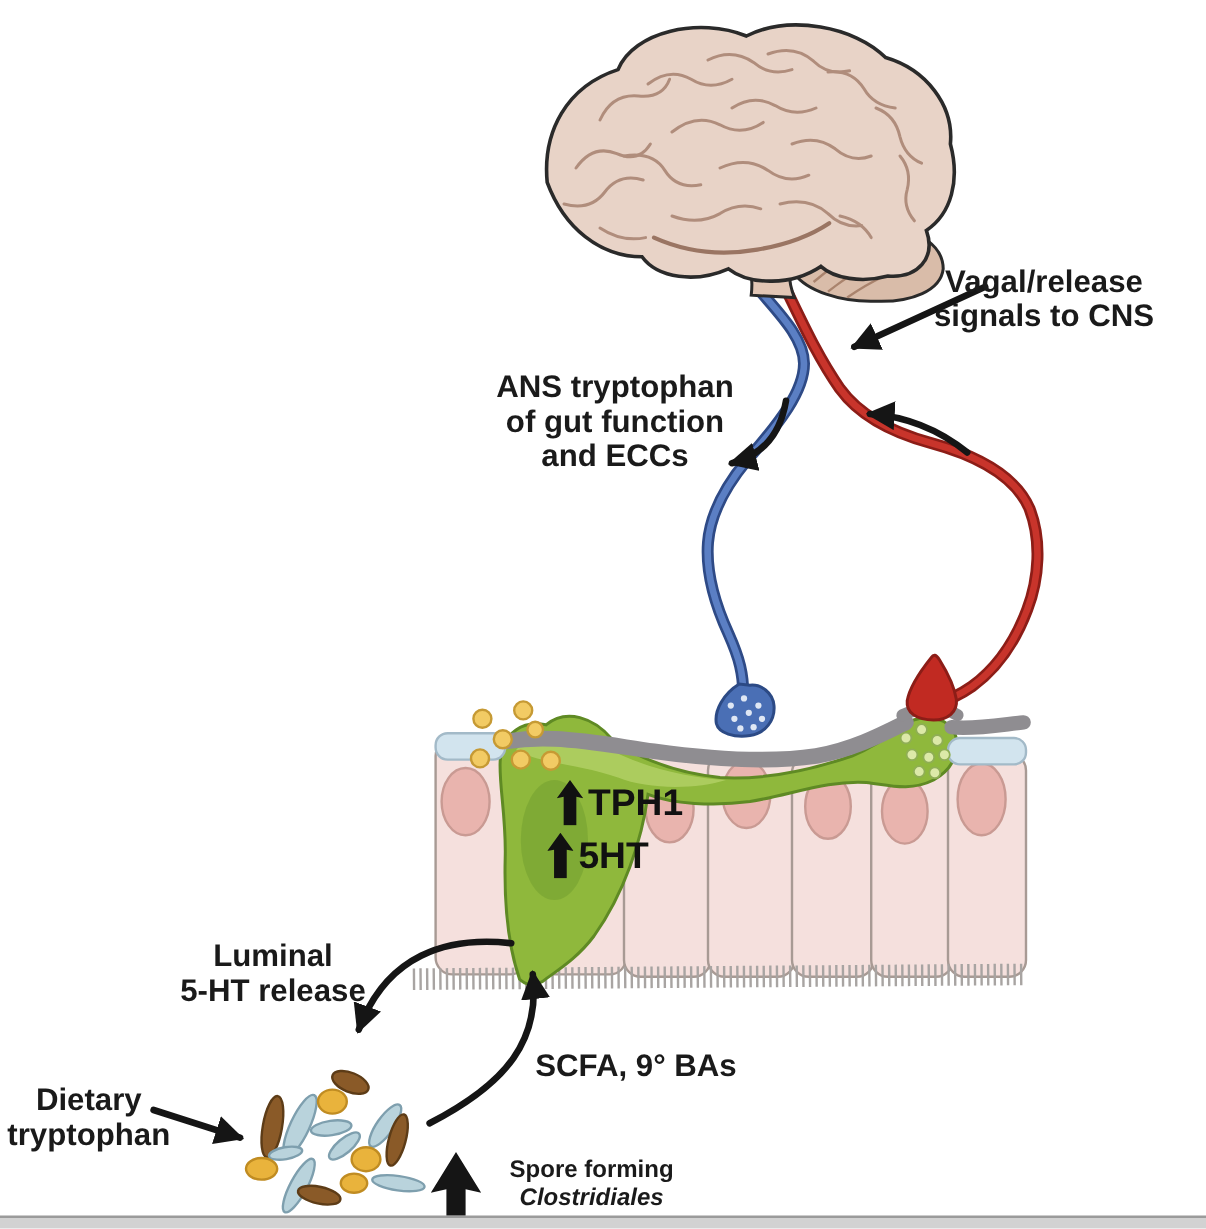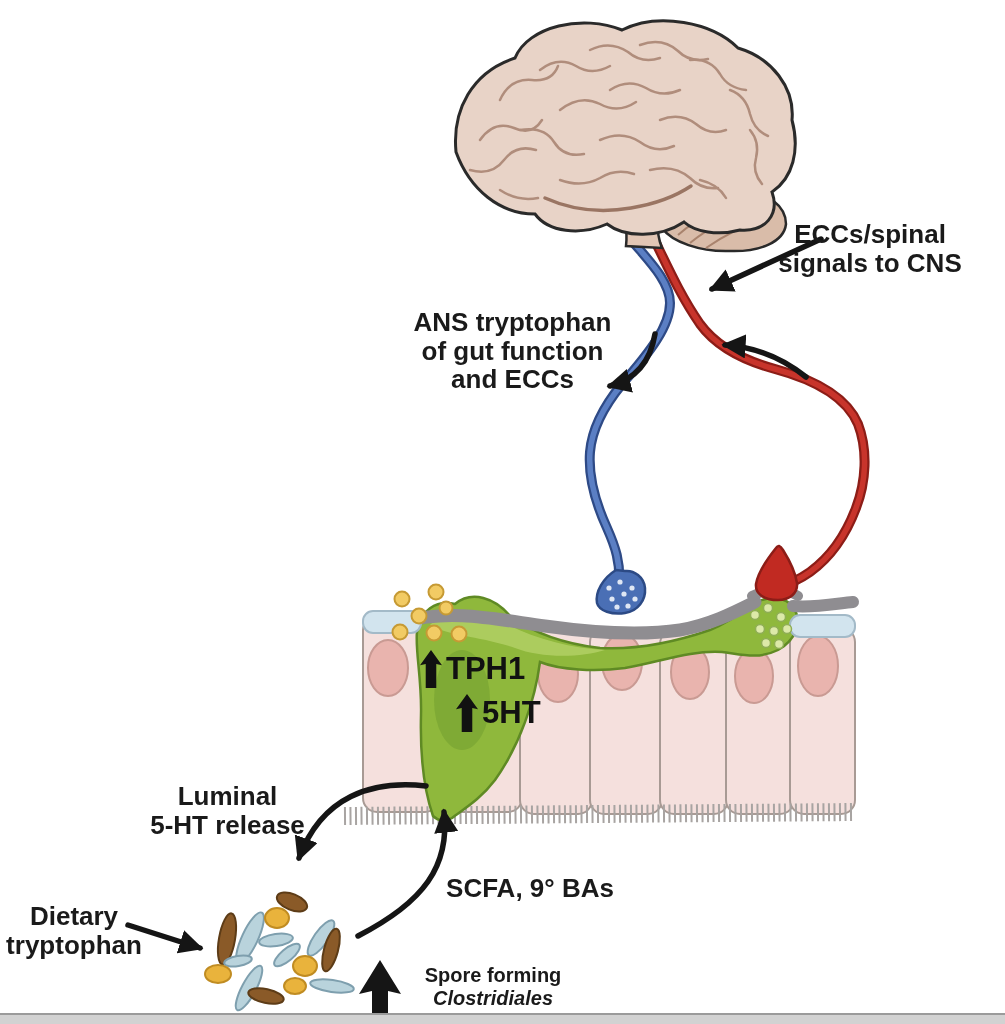--- a/index.html
+++ b/index.html
@@ -181,28 +181,28 @@
       <path d="M 821,239 L 712,289" marker-end="url(#ah)"></path>
       <path d="M 806,377 Q 770,348 725,345" marker-end="url(#ah)"></path>
       <path d="M 655,334 Q 648,376 610,386" marker-end="url(#ah)"></path>
       <path d="M 426,786 C 372,780 322,796 299,858" marker-end="url(#ah)"></path>
       <path d="M 358,936 C 424,902 450,866 444,812" marker-end="url(#ah)"></path>
       <path d="M 128,925 L 200,948" marker-end="url(#ah)"></path>
     </g>
     <polygon points="380,960 401,994 388,991 388,1022 372,1022 372,991 359,994" fill="#151515"></polygon>
   </svg>
 
-  <div class="label" style="left:735px;top:220px;width:270px;">ECCs/spinal
+  <div class="label" style="left:735px;top:220px;width:270px;">Vagal/release
 signals to CNS</div>
 
   <div class="label" style="left:390px;top:308px;width:245px;">ANS tryptophan
 of gut function
 and ECCs</div>
 
-  <div class="marker-row" style="left:420px;top:650px;">
+  <div class="marker-row" style="left:420px;top:650px;padding-left:44px;">
     <span class="fat-up-arrow"></span>
     <span>TPH1</span>
   </div>
   <div class="marker-row" style="left:420px;top:694px;margin-left:36px;">
     <span class="fat-up-arrow"></span>
     <span>5HT</span>
   </div>
 
   <div class="label" style="left:120px;top:782px;width:215px;">Luminal
 5-HT release</div>

